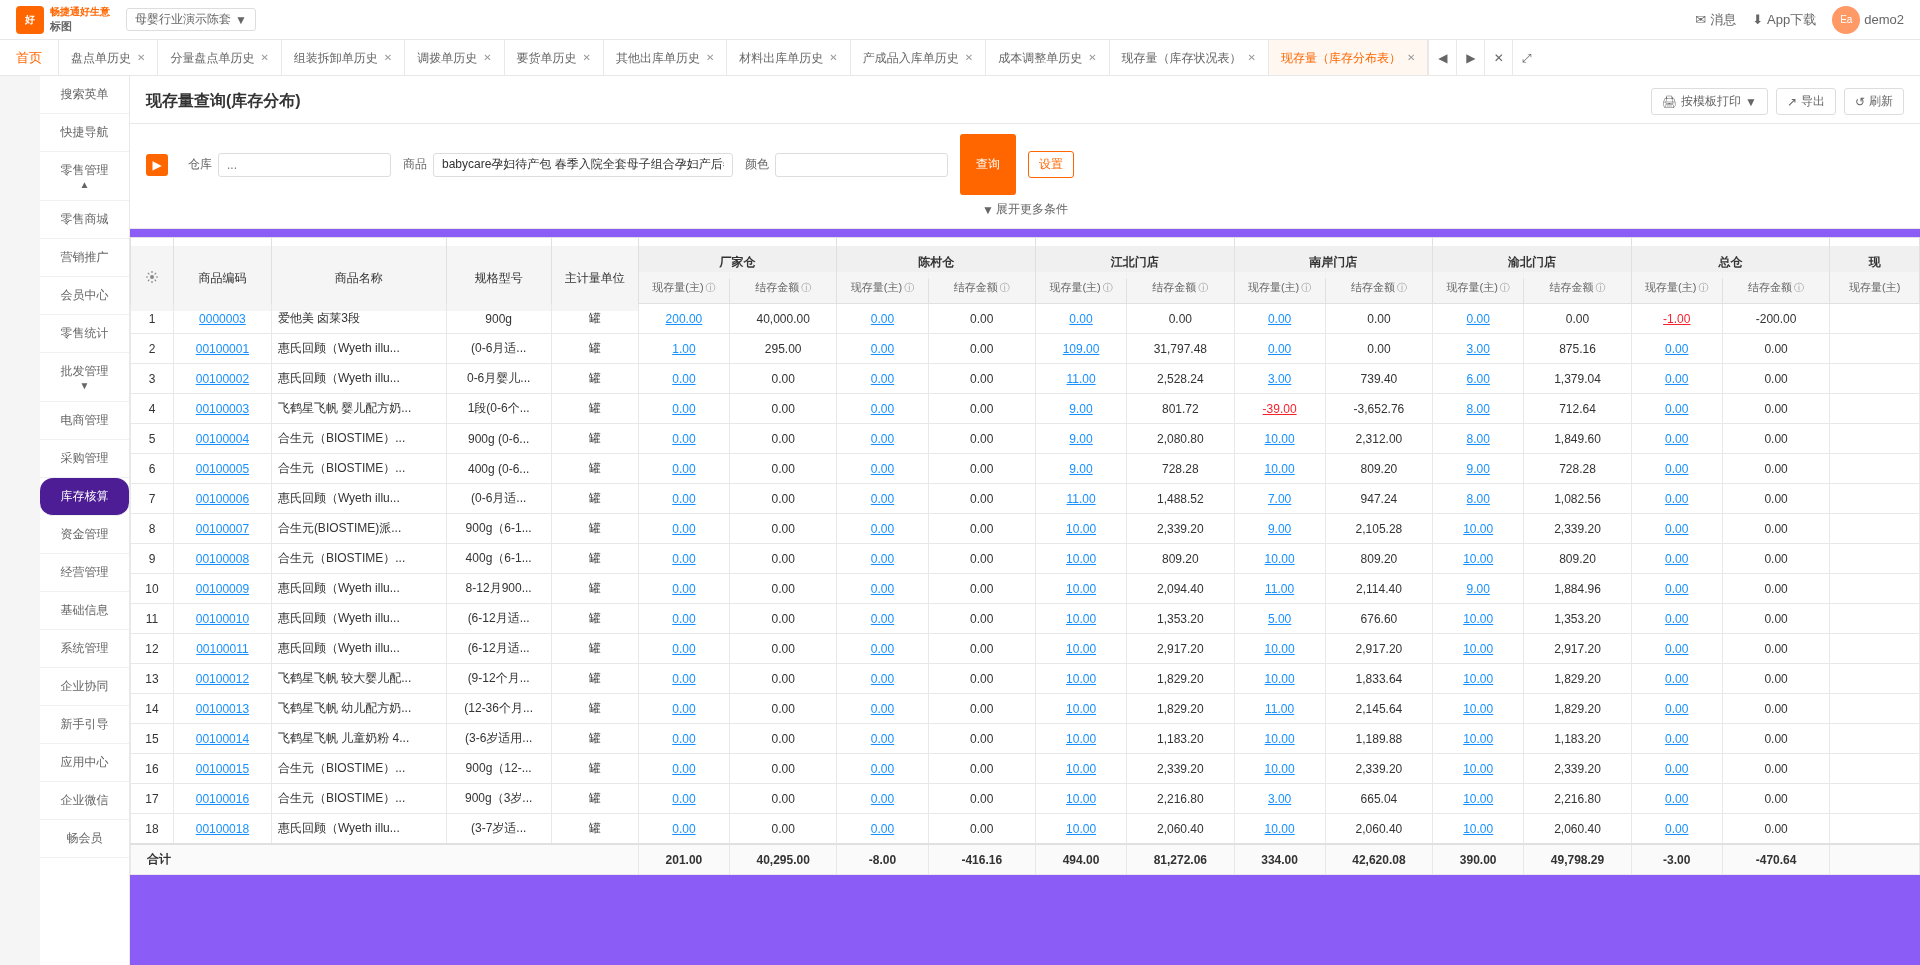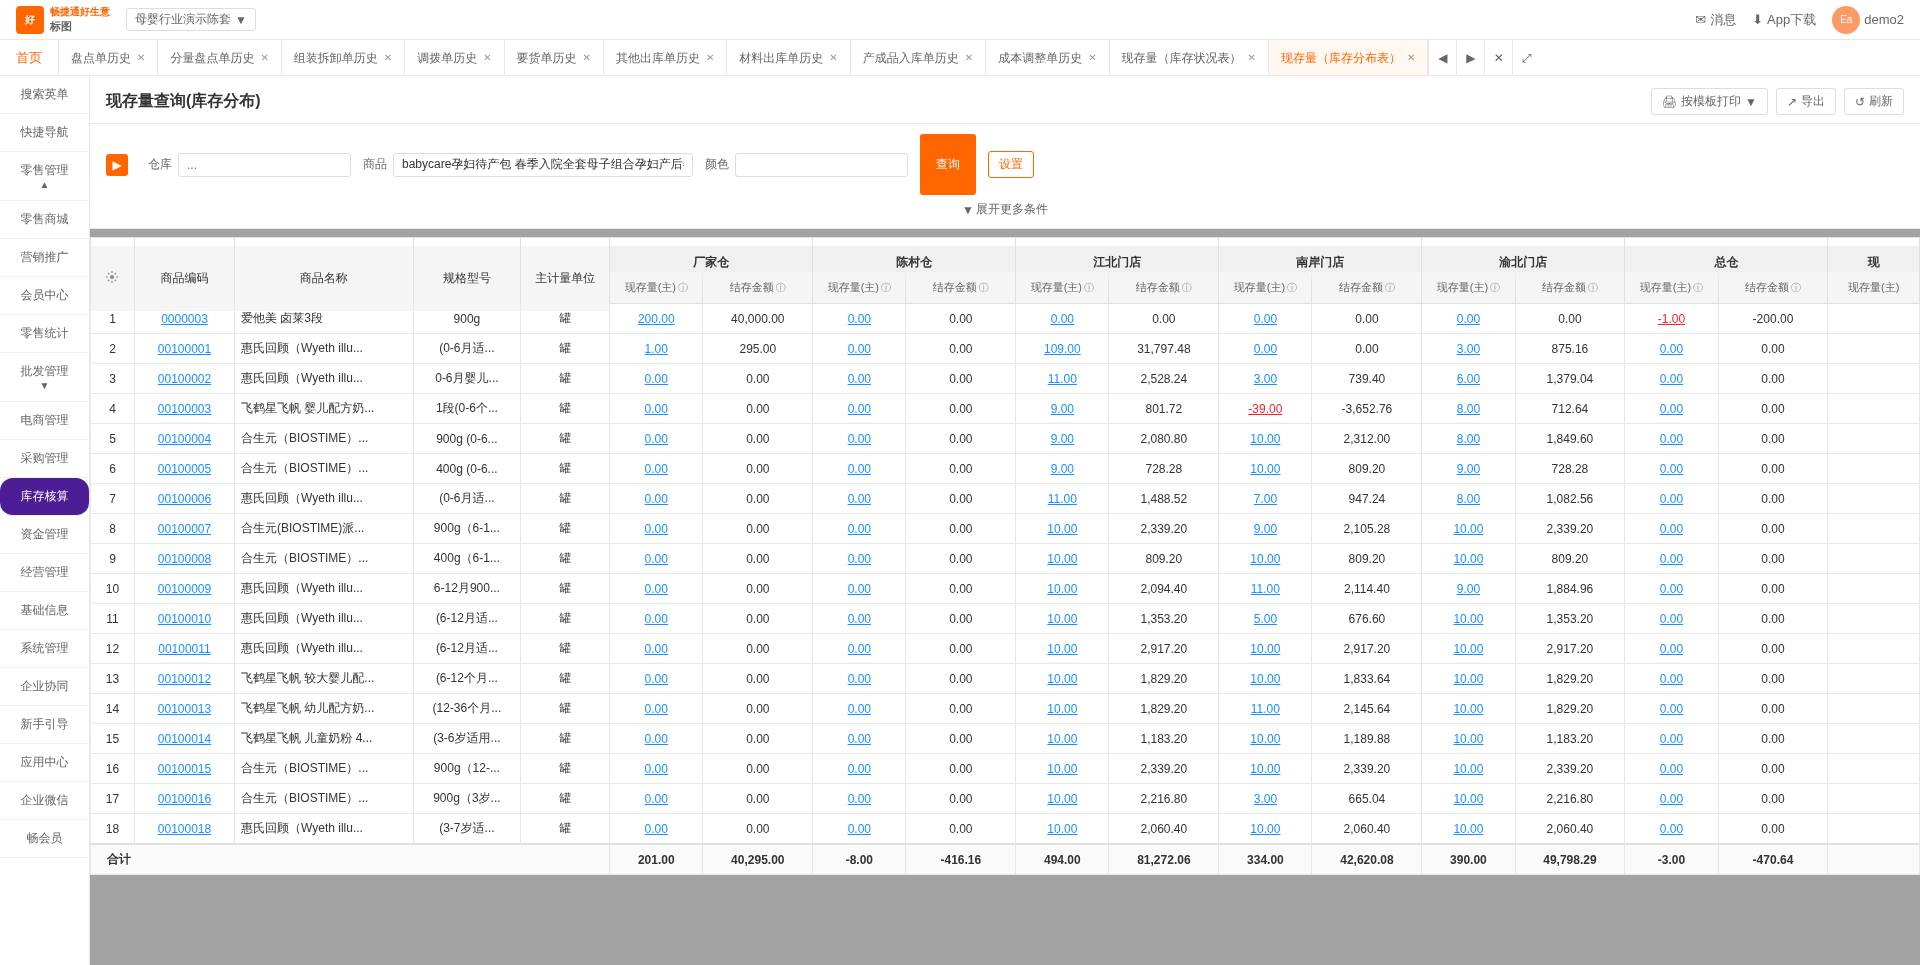--- a/index.html
+++ b/index.html
@@ -19,27 +19,27 @@
     .tab-home { padding: 0 16px; height: 36px; line-height: 36px; color: #ff6600; font-size: 13px; border-right: 1px solid #e8e8e8; cursor: pointer; white-space: nowrap; }
     .tab-item { padding: 0 12px; height: 36px; line-height: 36px; font-size: 12px; color: #666; border-right: 1px solid #e8e8e8; cursor: pointer; white-space: nowrap; display: flex; align-items: center; gap: 4px; position: relative; }
     .tab-item.active { color: #ff6600; background: #fff7f0; }
     .tab-item .close-x { font-size: 10px; color: #999; cursor: pointer; margin-left: 2px; }
     .tab-nav-btn { width: 28px; height: 36px; display: flex; align-items: center; justify-content: center; border-left: 1px solid #e8e8e8; cursor: pointer; color: #666; font-size: 12px; }
 
     
     .main-layout { display: flex; height: calc(965px - 40px - 36px); }
 
     
-    .sidebar { width: 90px; background: #fff; border-right: 1px solid #e8e8e8; overflow-y: auto; flex-shrink: 0; }
+    .sidebar { width: 90px; background: #fff; border-right: 1px solid #e8e8e8; overflow-y: auto; flex-shrink: 0; margin-left: 40px; }
     .sidebar-item { padding: 10px 6px; text-align: center; cursor: pointer; font-size: 12px; color: #666; border-bottom: 1px solid #f0f0f0; }
     .sidebar-item.active { background: #4c1d95; color: #fff; border-radius: 13px; }
     .sidebar-item .s-arrow { font-size: 10px; }
 
     
-    .content { flex: 1; overflow: hidden; display: flex; flex-direction: column; background: #a3a3a3; }
+    .content { flex: 1; overflow: hidden; display: flex; flex-direction: column; background: #8b5cf6; }
 
     
     .page-header { background: #fff; padding: 12px 16px 8px; display: flex; align-items: center; justify-content: space-between; border-bottom: 1px solid #e8e8e8; }
     .page-title { font-size: 16px; font-weight: bold; color: #333; }
     .page-actions { display: flex; gap: 8px; align-items: center; }
     .action-btn { display: flex; align-items: center; gap: 4px; padding: 4px 10px; border: 1px solid #ddd; border-radius: 3px; background: #fff; cursor: pointer; color: #666; font-size: 12px; }
 
     
     .filter-bar { background: #fff; padding: 10px 16px; border-bottom: 1px solid #e8e8e8; }
     .filter-row { display: flex; align-items: center; gap: 12px; flex-wrap: wrap; }
@@ -509,21 +509,21 @@
     <td><span class="num-link">10.00</span></td>
     <td>809.20</td>
     <td class=""><span class="num-link ">0.00</span></td>
     <td class="">0.00</td>
     <td></td>
   </tr>
             <tr>
     <td>10</td>
     <td><span class="num-link">00100009</span></td>
     <td style="text-align:left">惠氏回顾（Wyeth illu...</td>
-    <td>6-12月900...</td>
+    <td>8-12月900...</td>
     <td>罐</td>
     <td><span class="num-link">0.00</span></td>
     <td>0.00</td>
     <td><span class="num-link">0.00</span></td>
     <td>0.00</td>
     <td><span class="num-link">10.00</span></td>
     <td>2,094.40</td>
     <td class=""><span class="num-link ">11.00</span></td>
     <td class="">2,114.40</td>
     <td><span class="num-link">9.00</span></td>
@@ -569,21 +569,21 @@
     <td><span class="num-link">10.00</span></td>
     <td>2,917.20</td>
     <td class=""><span class="num-link ">0.00</span></td>
     <td class="">0.00</td>
     <td></td>
   </tr>
             <tr>
     <td>13</td>
     <td><span class="num-link">00100012</span></td>
     <td style="text-align:left">飞鹤星飞帆 较大婴儿配...</td>
-    <td>(6-12个月...</td>
+    <td>(9-12个月...</td>
     <td>罐</td>
     <td><span class="num-link">0.00</span></td>
     <td>0.00</td>
     <td><span class="num-link">0.00</span></td>
     <td>0.00</td>
     <td><span class="num-link">10.00</span></td>
     <td>1,829.20</td>
     <td class=""><span class="num-link ">10.00</span></td>
     <td class="">1,833.64</td>
     <td><span class="num-link">10.00</span></td>

